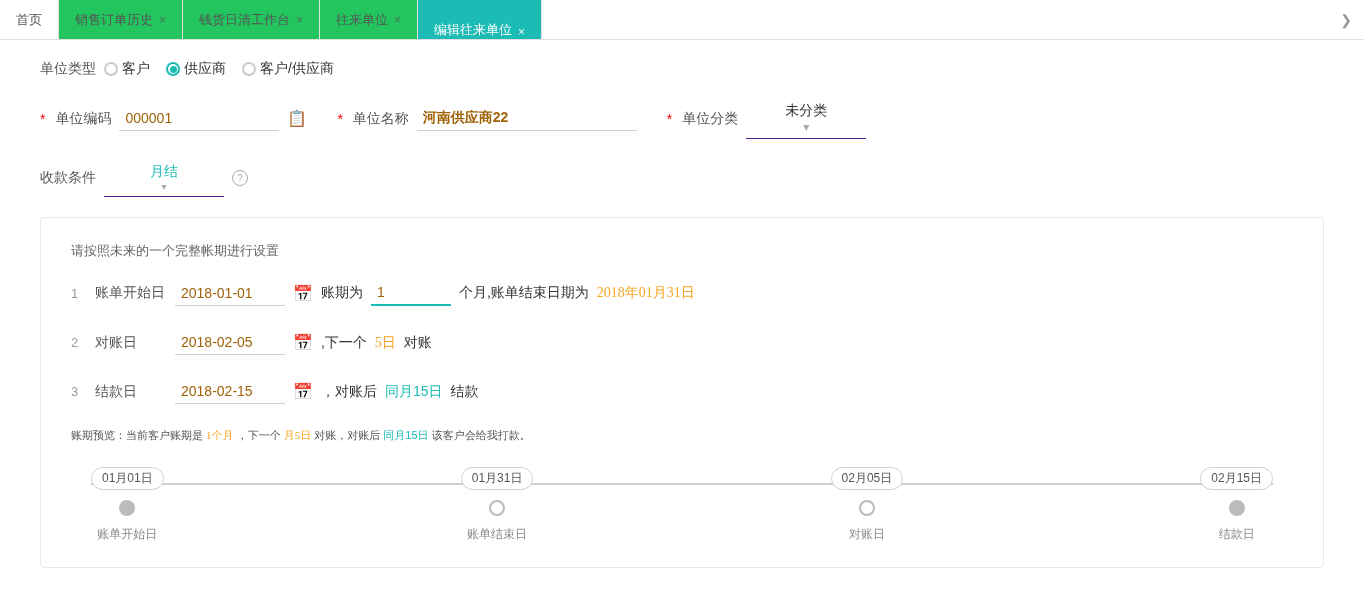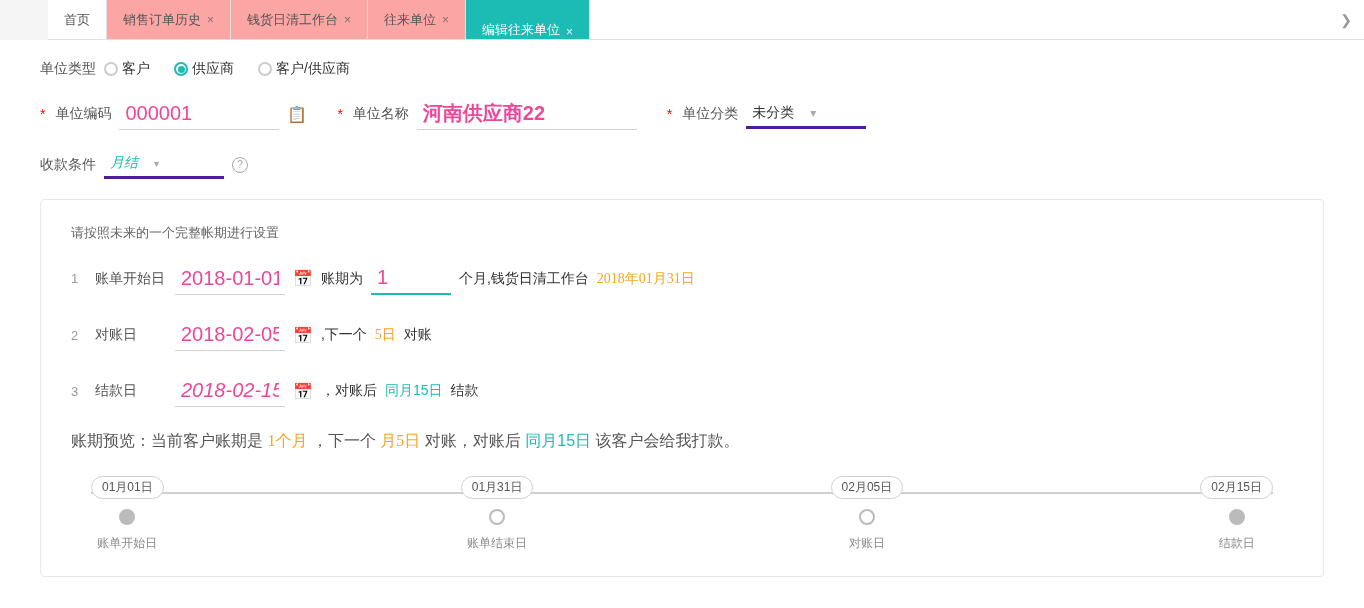--- a/index.html
+++ b/index.html
@@ -6,33 +6,32 @@
     body { font-family: "Microsoft YaHei", "PingFang SC", sans-serif; font-size: 14px; color: #333; background: #f5f5f5; }
 
     
     .tab-bar {
       display: flex;
       align-items: stretch;
       background: #fff;
       border-bottom: 1px solid #e0e0e0;
       height: 40px;
       padding: 0;
-      margin-left: 48px;
     }
     .tab-item {
       display: flex;
       align-items: center;
       padding: 0 16px;
       cursor: pointer;
       font-size: 13px;
       color: #555;
       border-right: 1px solid #e0e0e0;
       white-space: nowrap;
       gap: 6px;
-      background: #fca5a5;
+      background: #22c55e;
     }
     .tab-item.active {
       background: #1cbbb4;
       color: #fff;
       align-items: flex-end;
     }
     .tab-item .close-btn {
       font-size: 12px;
       color: inherit;
       opacity: 0.7;
@@ -70,21 +69,21 @@
     .form-group label {
       color: #555;
       white-space: nowrap;
     }
     .required-star { color: #f00; margin-right: 2px; }
 
     
     .radio-group {
       display: flex;
       align-items: center;
-      gap: 24px;
+      gap: 16px;
     }
     .radio-item {
       display: flex;
       align-items: center;
       gap: 4px;
       cursor: pointer;
     }
     .radio-circle {
       width: 14px;
       height: 14px;
@@ -103,40 +102,41 @@
       height: 7px;
       border-radius: 50%;
       background: #1cbbb4;
     }
 
     
     .text-input {
       border: none;
       border-bottom: 1px solid #d0d0d0;
       padding: 4px 6px;
-      font-size: 20px;
+      font-size: 14px;
       outline: none;
       background: transparent;
-      color: #ec4899;
+      color: #a16207;
       width: 160px;
     }
     .text-input.wide { width: 220px; font-weight: bold; }
     .text-input.small { width: 80px; }
 
     
     .select-wrap {
       display: flex;
       align-items: center;
-      gap: 16px;
-      border-bottom: 3px solid #4c1d95;
+      gap: 0;
+      border-bottom: 1px solid #4c1d95;
       padding: 4px 6px;
       min-width: 120px;
       cursor: pointer;
-    }
-    .select-value { color: #1cbbb4; font-style: italic; }
+      flex-direction: column;
+    }
+    .select-value { color: #1cbbb4; }
     .select-icon { color: #aaa; font-size: 10px; }
     .dropdown-icon { color: #aaa; font-size: 12px; }
 
     
     .cal-icon {
       color: #1cbbb4;
       cursor: pointer;
       font-size: 16px;
     }
 
@@ -178,21 +178,21 @@
       gap: 8px;
       flex: 1;
     }
 
     
     .text-orange { color: #f5a623; font-family: Liberation Serif, serif; }
     .text-blue { color: #1cbbb4; }
 
     
     .preview-text {
-      font-size: 16px;
+      font-size: 11px;
       color: #555;
       margin-bottom: 24px;
     }
 
     
     .timeline-wrap {
       position: relative;
       margin-top: 20px;
       padding: 0 20px;
     }
@@ -343,42 +343,42 @@
     <div class="panel-hint">请按照未来的一个完整帐期进行设置</div>
 
     <div class="setting-row">
       <span class="row-num">1</span>
       <span class="row-label">账单开始日</span>
       <div class="row-value">
         <input type="text" class="text-input" style="width: 110px;" value="2018-01-01">
         <span class="cal-icon">📅</span>
         <span>账期为</span>
         <input type="text" class="text-input small" style="border-bottom: 2px solid rgb(28, 187, 180); width: 80px;" value="1">
-        <span>个月,钱货日清工作台</span>
+        <span>个月,账单结束日期为</span>
         <span class="text-orange">2018年01月31日</span>
       </div>
     </div>
 
     <div class="setting-row">
       <span class="row-num">2</span>
       <span class="row-label">对账日</span>
       <div class="row-value">
         <input type="text" class="text-input" style="width: 110px;" value="2018-02-05">
         <span class="cal-icon">📅</span>
         <span>,下一个</span>
         <span class="text-orange">5日</span>
         <span>对账</span>
       </div>
     </div>
 
     <div class="setting-row">
       <span class="row-num">3</span>
       <span class="row-label">结款日</span>
       <div class="row-value">
-        <input type="text" class="text-input" style="width: 110px; font-style: italic;" value="2018-02-15">
+        <input type="text" class="text-input" style="width: 110px;" value="2018-02-15">
         <span class="cal-icon">📅</span>
         <span>，对账后</span>
         <span class="text-blue">同月15日</span>
         <span>结款</span>
       </div>
     </div>
 
     <div class="preview-text">
       <span>账期预览：当前客户账期是</span>
       <span class="text-orange">1个月</span>

